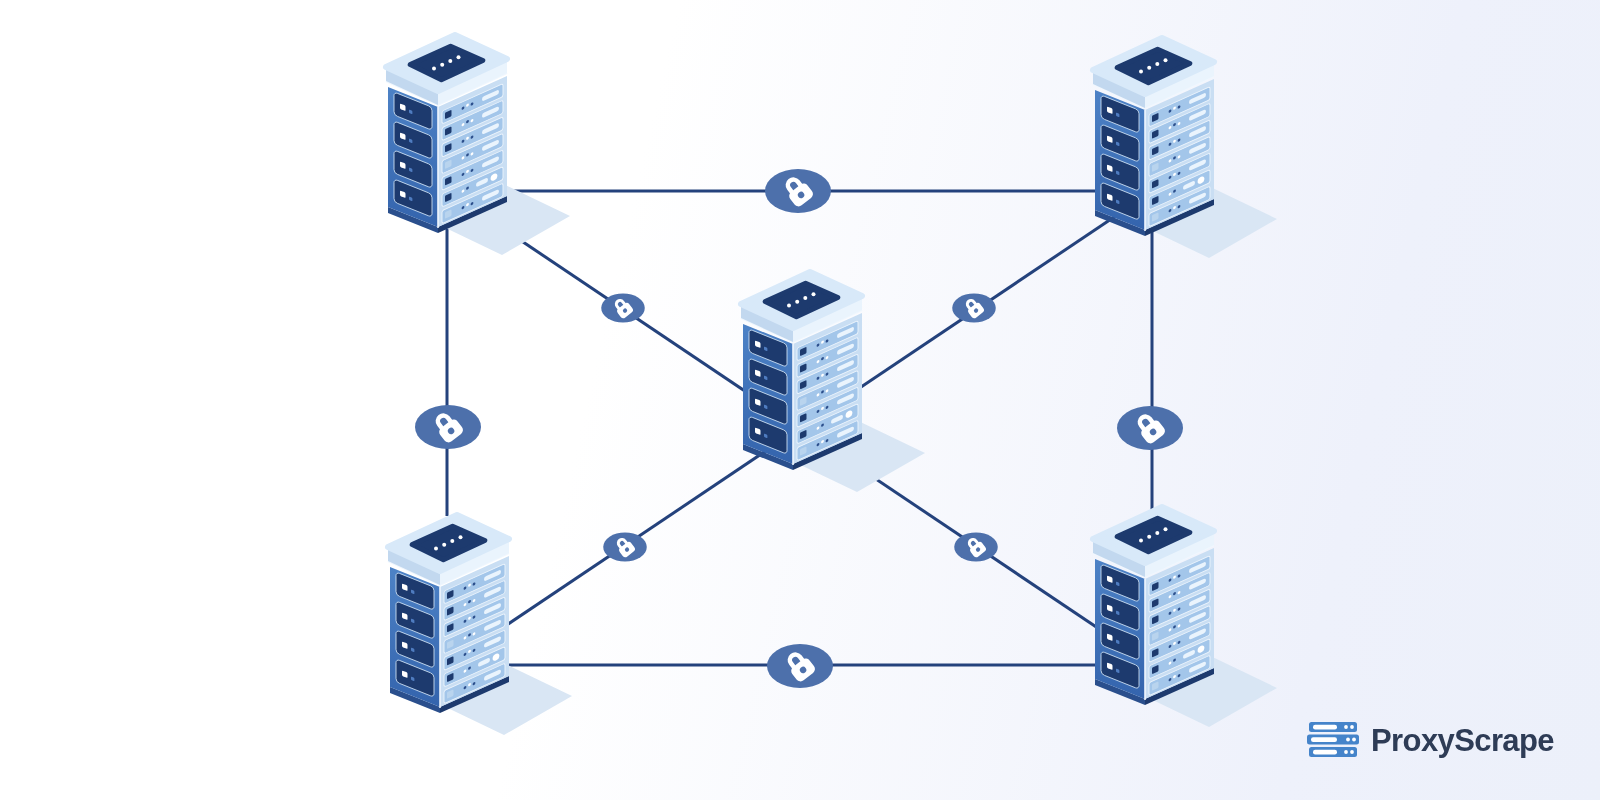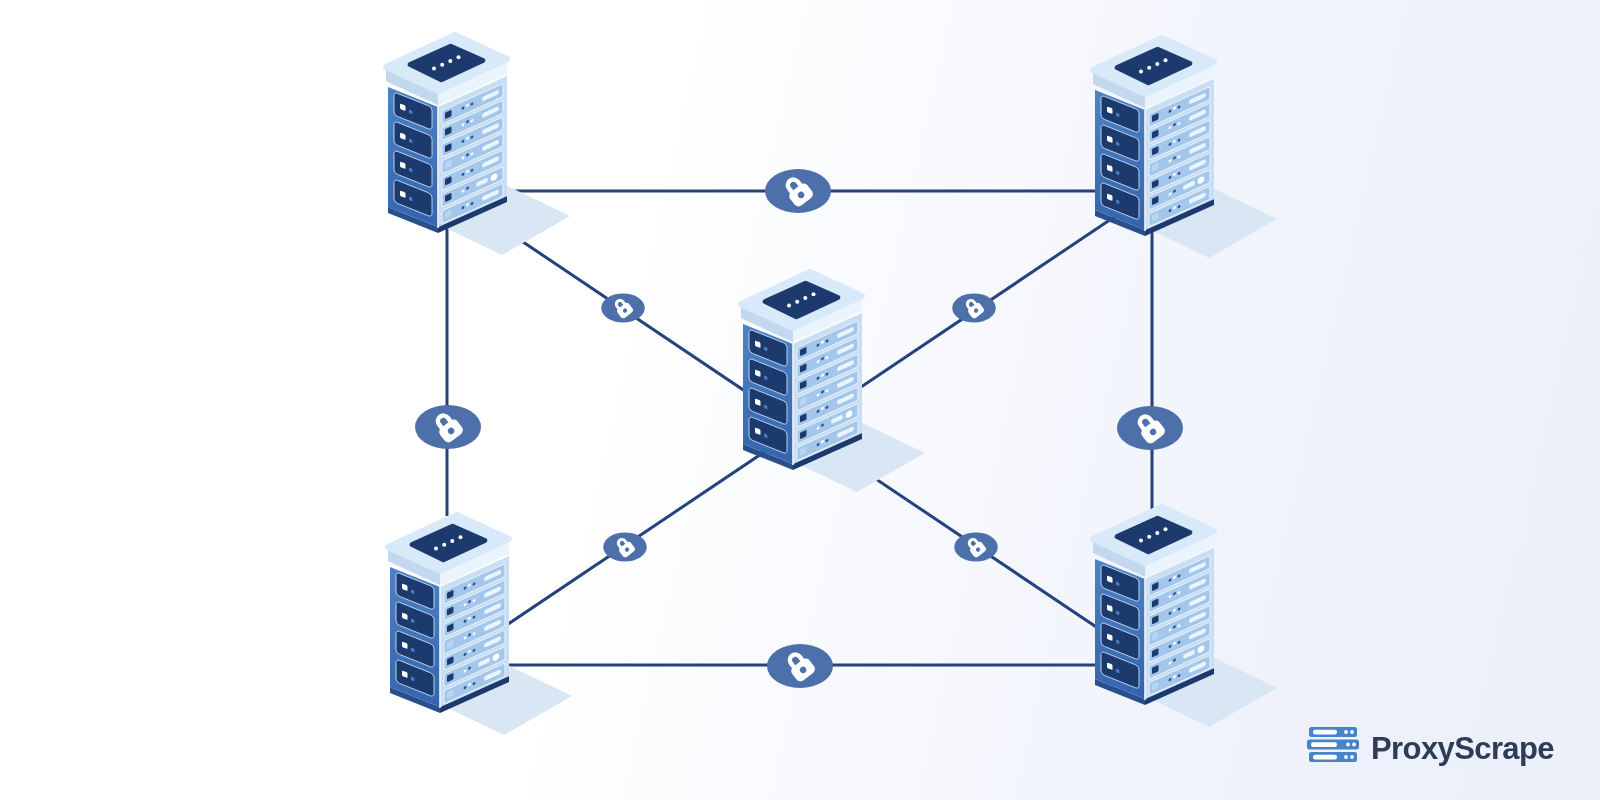--- a/index.html
+++ b/index.html
@@ -6,21 +6,21 @@
   body{
     width:1600px;height:800px;overflow:hidden;
     background:linear-gradient(103deg,#ffffff 38%,#eef1fb 82%,#ecf0fa 100%);
     font-family:"Liberation Sans",sans-serif;
     position:relative;
   }
   .canvas{position:absolute;inset:0;}
   #net-svg{position:absolute;left:0;top:0;}
   .logo{
     position:absolute;left:1306px;top:716px;height:48px;
-    display:flex;align-items:flex-end;gap:11px;
+    display:flex;align-items:center;gap:11px;
   }
   .logo-text{
     font-size:31px;font-weight:bold;letter-spacing:-0.6px;
     color:#2e3c56;line-height:1;
   }
 </style>
 </head>
 <body>
 
 <div class="canvas">

